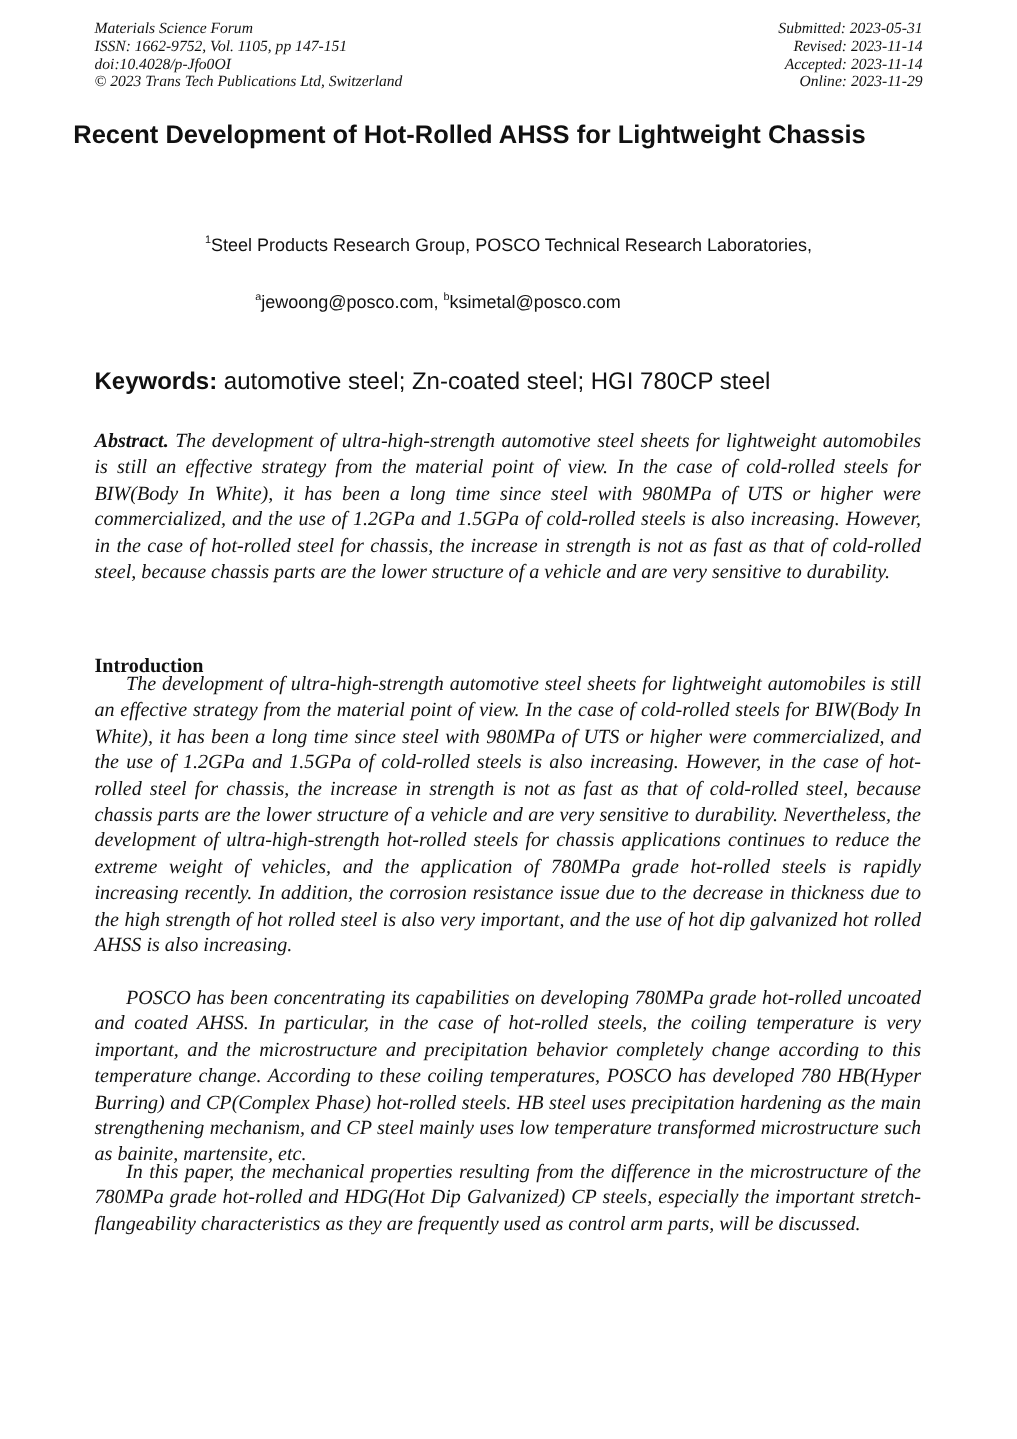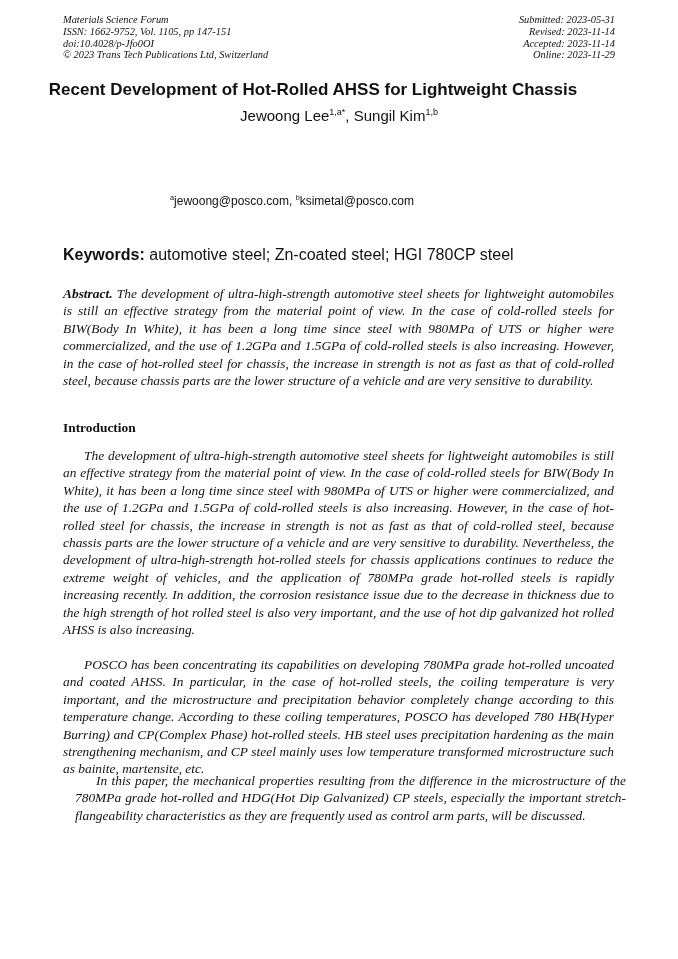--- a/index.html
+++ b/index.html
@@ -11,24 +11,24 @@
   .title { position: absolute; top: 80px; left: 0; width: 626px; text-align: center; font-family: "Liberation Sans", sans-serif; font-weight: bold; font-size: 17px; }
   .authors { position: absolute; top: 106px; left: 0; width: 678px; text-align: center; font-family: "Liberation Sans", sans-serif; font-size: 15px; line-height: 19px; }
   .authors sup, .affil sup, .emails sup { font-size: 60%; vertical-align: super; line-height: 0; }
   .affil { position: absolute; top: 155px; left: 0; width: 678px; text-align: center; font-family: "Liberation Sans", sans-serif; font-size: 12px; line-height: 16px; }
   .emails { position: absolute; top: 193px; left: 0; width: 584px; text-align: center; font-family: "Liberation Sans", sans-serif; font-size: 12px; line-height: 16px; }
   .keywords { position: absolute; top: 246px; left: 63px; font-family: "Liberation Sans", sans-serif; font-size: 16px; }
   .keywords b { font-weight: bold; }
   .body-text { position: absolute; left: 63px; width: 551px; font-family: "Liberation Serif", serif; font-size: 13.4px; line-height: 17.4px; text-align: justify; font-style: italic; }
   .abstract { top: 285px; }
   .abstract b { font-weight: bold; }
-  .section-heading { position: absolute; top: 420px; left: 63px; font-family: "Liberation Serif", serif; font-weight: bold; font-size: 13.4px; }
+  .section-heading { position: absolute; top: 436px; left: 63px; font-family: "Liberation Serif", serif; font-weight: bold; font-size: 13.4px; }
   .p1 { top: 447px; text-indent: 21px; }
   .p2 { top: 656px; text-indent: 21px; }
-  .p3 { top: 772px; text-indent: 21px; margin-left: 12px; }
+  .p3 { top: 772px; text-indent: 21px; }
   p { margin: 0; }
 </style>
 </head>
 <body>
 
 <div class="meta meta-left">
   <div>Materials Science Forum</div>
   <div>ISSN: 1662-9752, Vol. 1105, pp 147-151</div>
   <div>doi:10.4028/p-Jfo0OI</div>
   <div>© 2023 Trans Tech Publications Ltd, Switzerland</div>
@@ -37,26 +37,24 @@
 <div class="meta meta-right">
   <div>Submitted: 2023-05-31</div>
   <div>Revised: 2023-11-14</div>
   <div>Accepted: 2023-11-14</div>
   <div>Online: 2023-11-29</div>
 </div>
 
 <div class="title">Recent Development of Hot-Rolled AHSS for Lightweight Chassis</div>
 
 <div class="authors">
-  <div>
-    <span>Jewoong Lee</span><sup>1,a*</sup><span>, </span><span>Sungil Kim</span><sup>1,b</sup>
-  </div>
 </div>
 
 <div class="affil">
+  <div><sup>1</sup><span>Steel Products Research Group, POSCO Technical Research Laboratories,</span></div>
 </div>
 
 <div class="emails">
   <div>
     <sup>a</sup><span>jewoong@posco.com</span><span>, </span><sup>b</sup><span>ksimetal@posco.com</span>
   </div>
 </div>
 
 <div class="keywords">
   <b>Keywords:</b><span> automotive steel; Zn-coated steel; HGI 780CP steel</span>

